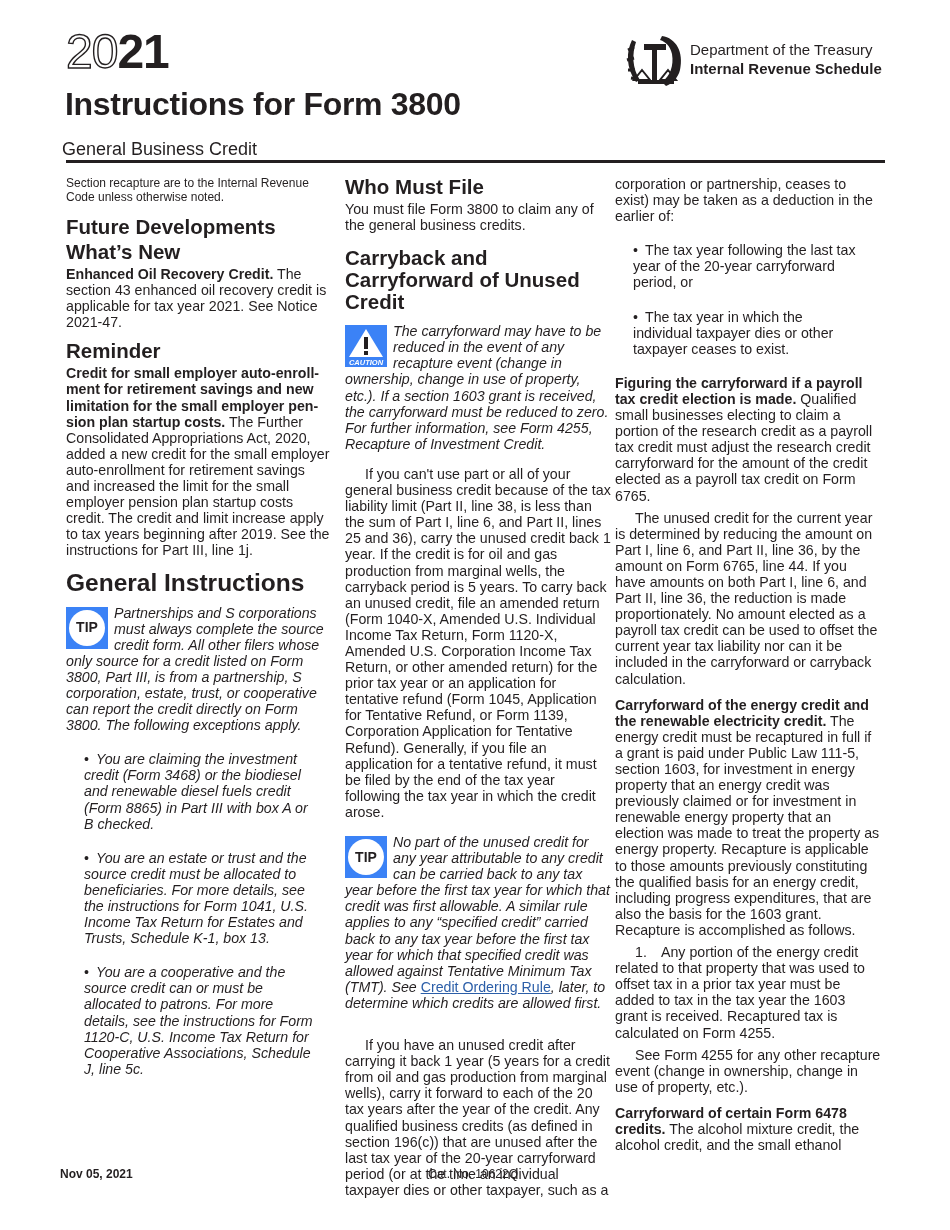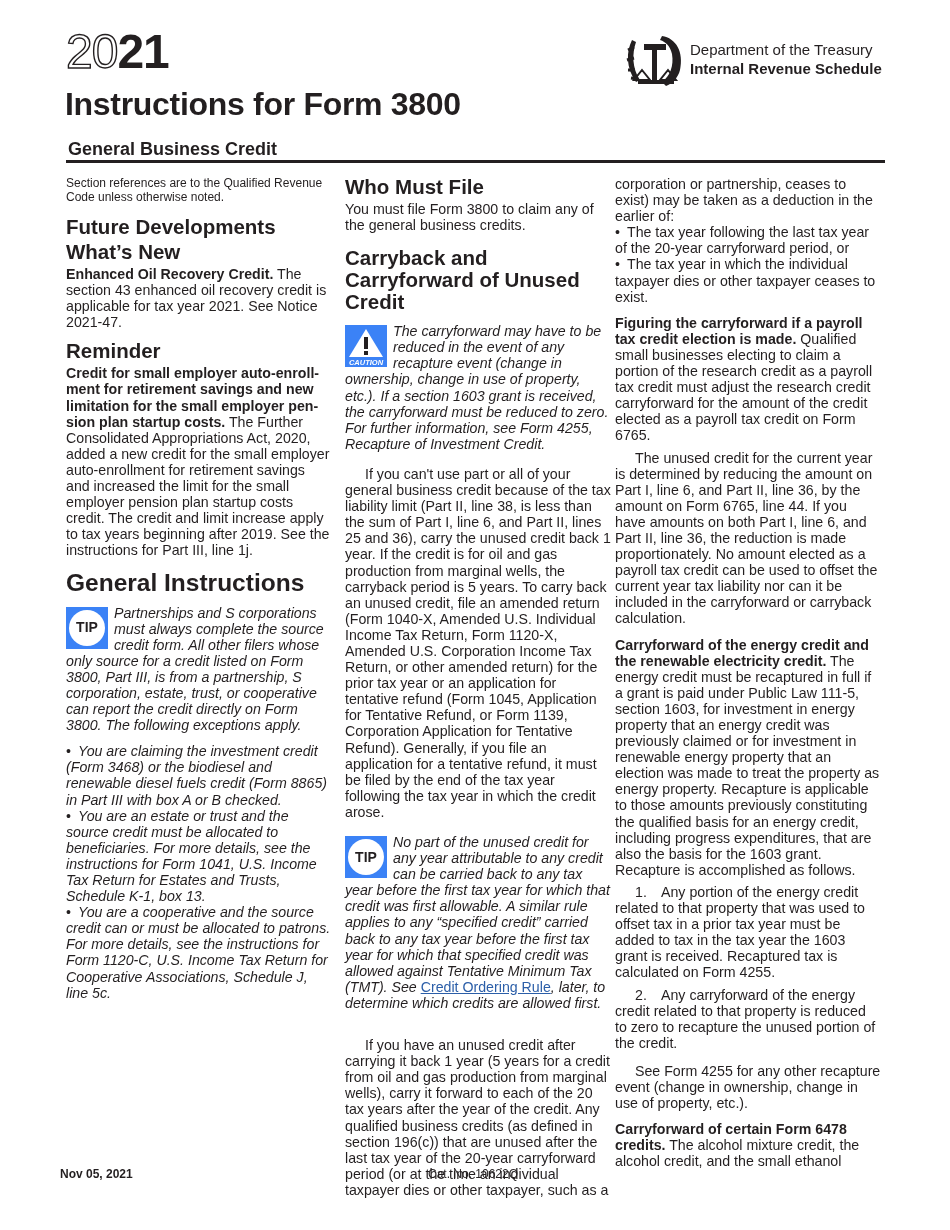--- a/index.html
+++ b/index.html
@@ -7,21 +7,21 @@
     width: 950px; height: 1230px; position: relative; overflow: hidden;
     font-family: "Liberation Sans", sans-serif; color: #231f20;
   }
   .abs { position: absolute; }
 
   
   .year { left: 66px; top: 22px; font-size: 48px; font-weight: bold; line-height: 60px; letter-spacing: -1px; }
   .year .outline { color: #ffffff; -webkit-text-stroke: 1.4px #231f20; font-weight: normal; }
   .year .solid { color: #231f20; }
   .title { left: 65px; top: 80px; font-size: 32px; font-weight: bold; line-height: 48px; letter-spacing: -0.3px; }
-  .subtitle { left: 68px; top: 137px; font-size: 18px; font-weight: bold; line-height: 24px; }
+  .subtitle { left: 62px; top: 137px; font-size: 18px; font-weight: normal; line-height: 24px; }
   .rule { left: 66px; top: 160px; width: 819px; height: 3px; background: #231f20; }
 
   .agency { left: 622px; top: 30px; display: flex; align-items: center; }
   .agency svg { width: 64px; height: 58px; }
   .agency-text { margin-left: 4px; font-size: 15px; line-height: 19px; }
   .agency-text .b { font-weight: bold; }
 
   
   .col { position: absolute; top: 176px; font-size: 14.2px; line-height: 16.1px; }
   .c1 { left: 66px; width: 266px; }
@@ -42,21 +42,21 @@
     float: left; width: 42px; height: 42px; margin: 2px 6px 0 0; background: #3b82f6;
     display: flex; align-items: center; justify-content: center; position: relative;
   }
   .tipcircle {
     width: 36px; height: 36px; border-radius: 50%; background: #fff; color: #231f20;
     font-style: normal; font-weight: bold; font-size: 14px; display: flex; align-items: center; justify-content: center;
   }
   .caution svg { width: 42px; height: 42px; }
 
   ul.bul { list-style: none; margin: 0 0 10px 0; padding: 0; }
-  ul.bul li { margin: 0; }
+  ul.bul li { margin: 18px; }
   ul.bul li::before { content: "\2022"; font-style: normal; margin-right: 7px; }
 
   .footer { top: 1167px; font-size: 12px; }
   .foot-date { left: 60px; font-weight: bold; }
   .foot-cat { left: 428px; }
 </style>
 </head>
 <body>
 
 <div class="abs year">
@@ -77,21 +77,21 @@
     <path d="M20 40 l8 10 h-16 z M46 40 l8 10 h-16 z" fill="none" stroke="#231f20" stroke-width="2"></path>
     <rect x="16" y="50" width="36" height="4" fill="#231f20"></rect>
   </svg>
   <div class="agency-text">
     <div>Department of the Treasury</div>
     <div class="b">Internal Revenue Schedule</div>
   </div>
 </div>
 
 <div class="col c1">
-  <p class="small">Section references are to the Qualified Revenue Code unless otherwise noted.</p>
+  <p class="small">Section recapture are to the Internal Revenue Code unless otherwise noted.</p>
 
   <h2>Future Developments</h2>
 
   <h2>What’s New</h2>
   <p><span class="bold">Enhanced Oil Recovery Credit.</span><span> The section 43 enhanced oil recovery credit is applicable for tax year 2021. See Notice 2021-47.</span></p>
 
   <h2>Reminder</h2>
   <p><span class="bold">Credit for small employer auto-enroll-ment for retirement savings and new limitation for the small employer pen-sion plan startup costs.</span><span> The Further Consolidated Appropriations Act, 2020, added a new credit for the small employer auto-enrollment for retirement savings and increased the limit for the small employer pension plan startup costs credit. The credit and limit increase apply to tax years beginning after 2019. See the instructions for Part III, line 1j.</span></p>
 
   <h1 class="big">General Instructions</h1>
@@ -138,19 +138,18 @@
 <div class="col c3">
   <p style="margin-bottom:0;">corporation or partnership, ceases to exist) may be taken as a deduction in the earlier of:</p>
   <ul class="bul">
     <li>The tax year following the last tax year of the 20-year carryforward period, or</li>
     <li>The tax year in which the individual taxpayer dies or other taxpayer ceases to exist.</li>
   </ul>
   <p style="margin-bottom:6px;"><span class="bold">Figuring the carryforward if a payroll tax credit election is made.</span><span> Qualified small businesses electing to claim a portion of the research credit as a payroll tax credit must adjust the research credit carryforward for the amount of the credit elected as a payroll tax credit on Form 6765.</span></p>
   <p class="indent">The unused credit for the current year is determined by reducing the amount on Part I, line 6, and Part II, line 36, by the amount on Form 6765, line 44. If you have amounts on both Part I, line 6, and Part II, line 36, the reduction is made proportionately. No amount elected as a payroll tax credit can be used to offset the current year tax liability nor can it be included in the carryforward or carryback calculation.</p>
   <p style="margin-bottom:6px;"><span class="bold">Carryforward of the energy credit and the renewable electricity credit.</span><span> The energy credit must be recaptured in full if a grant is paid under Public Law 111-5, section 1603, for investment in energy property that an energy credit was previously claimed or for investment in renewable energy property that an election was made to treat the property as energy property. Recapture is applicable to those amounts previously constituting the qualified basis for an energy credit, including progress expenditures, that are also the basis for the 1603 grant. Recapture is accomplished as follows.</span></p>
   <p class="indent" style="margin-bottom:6px;">1. Any portion of the energy credit related to that property that was used to offset tax in a prior tax year must be added to tax in the tax year the 1603 grant is received. Recaptured tax is calculated on Form 4255.</p>
-  <p class="indent" style="margin-bottom:12px;">2. Any carryforward of the energy credit related to that property is reduced to zero to recapture the unused portion of the credit.</p>
   <p class="indent">See Form 4255 for any other recapture event (change in ownership, change in use of property, etc.).</p>
   <p><span class="bold">Carryforward of certain Form 6478 credits.</span><span> The alcohol mixture credit, the alcohol credit, and the small ethanol</span></p>
 </div>
 
 <div class="abs footer foot-date">Nov 05, 2021</div>
 <div class="abs footer foot-cat">Cat. No. 10622Q</div>
 
 </body></html>

